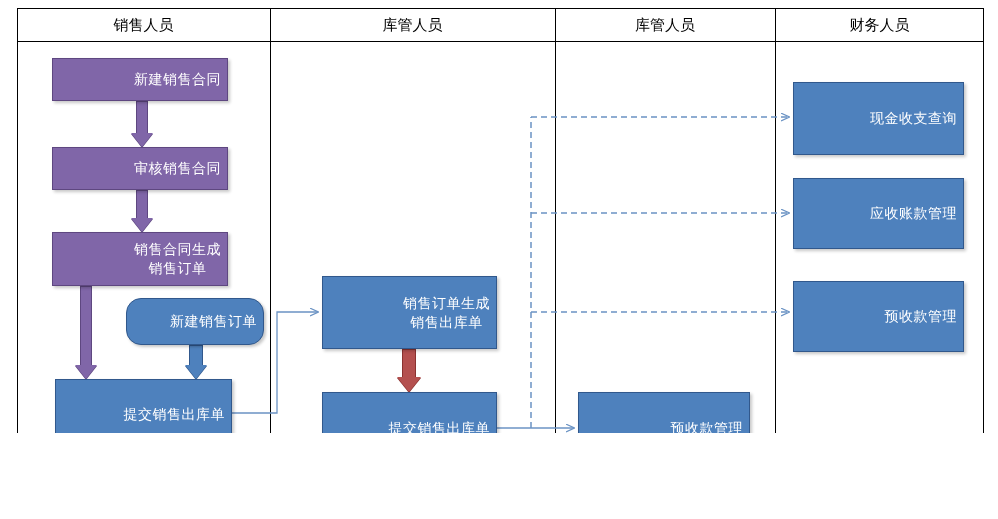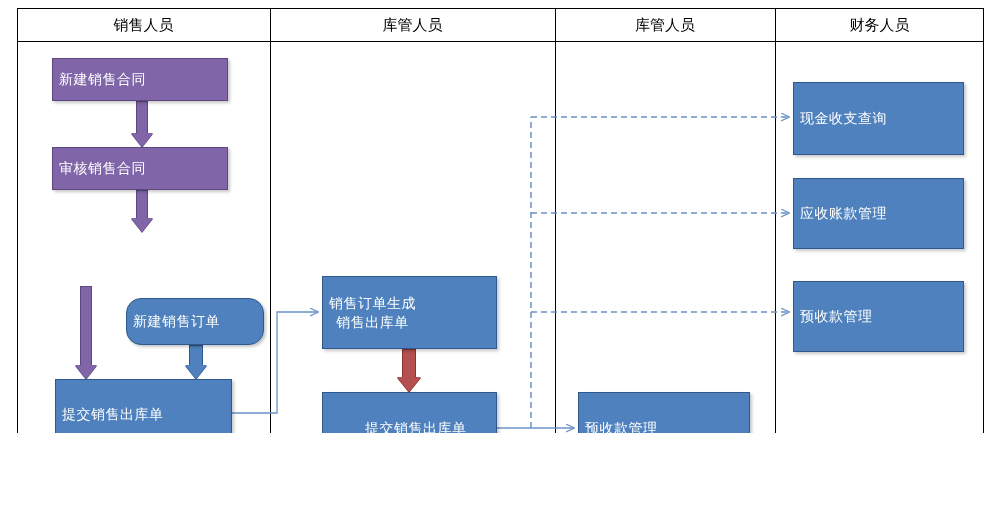--- a/index.html
+++ b/index.html
@@ -50,21 +50,21 @@
     font-size: 15px;
     color: #000000;
     white-space: nowrap;
   }
   
   .node {
     position: absolute;
     box-sizing: border-box;
     display: flex;
     align-items: center;
-    justify-content: flex-start;
+    justify-content: flex-end;
     text-align: center;
     color: #ffffff;
     font-size: 14px;
     line-height: 1.35;
     letter-spacing: 0.5px;
     box-shadow: 2px 2px 3px rgba(0,0,0,0.22);
   }
   .node.purple {
     background: #8066A8;
     border: 1.6px solid #5E4780;
@@ -162,20 +162,23 @@
   </div>
 
   <div class="node purple" style="left:52px; top:58px; width:176px; height:43px;">
     <span class="label">新建销售合同</span>
   </div>
 
   <div class="node purple" style="left:52px; top:147px; width:176px; height:43px;">
     <span class="label">审核销售合同</span>
   </div>
 
+  <div class="node purple" style="left:52px; top:232px; width:176px; height:54px;">
+    <span class="label">销售合同生成<br>销售订单</span>
+  </div>
 
   <div class="node blue" style="left:126px; top:298px; width:138px; height:47px;border-radius:15px;">
     <span class="label">新建销售订单</span>
   </div>
 
   <div class="node blue" style="left:55px; top:379px; width:177px; height:71px;">
     <span class="label">提交销售出库单</span>
   </div>
 
   <div class="node blue" style="left:322px; top:276px; width:175px; height:73px;">

